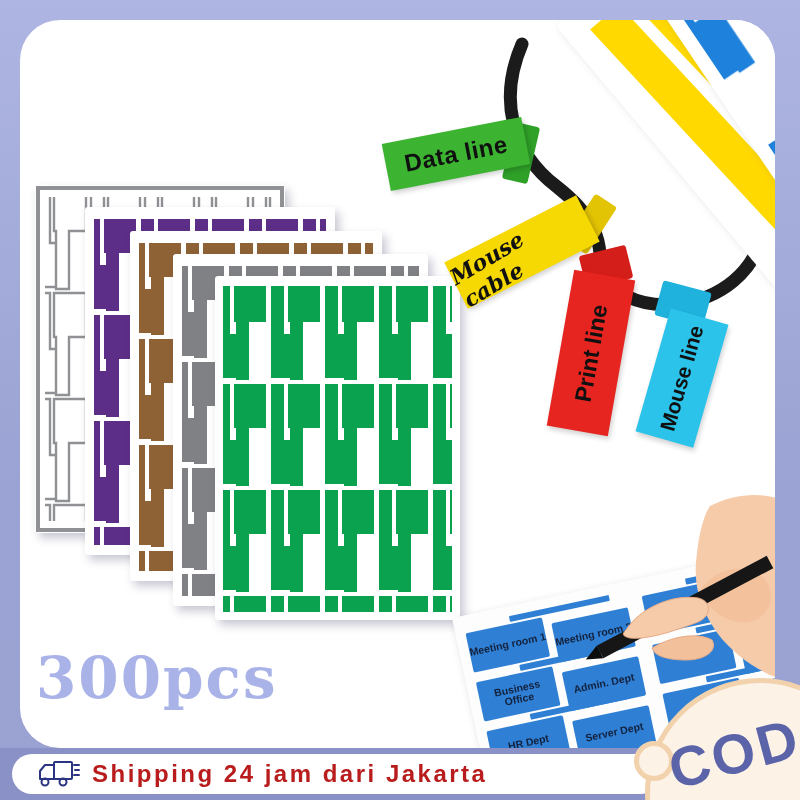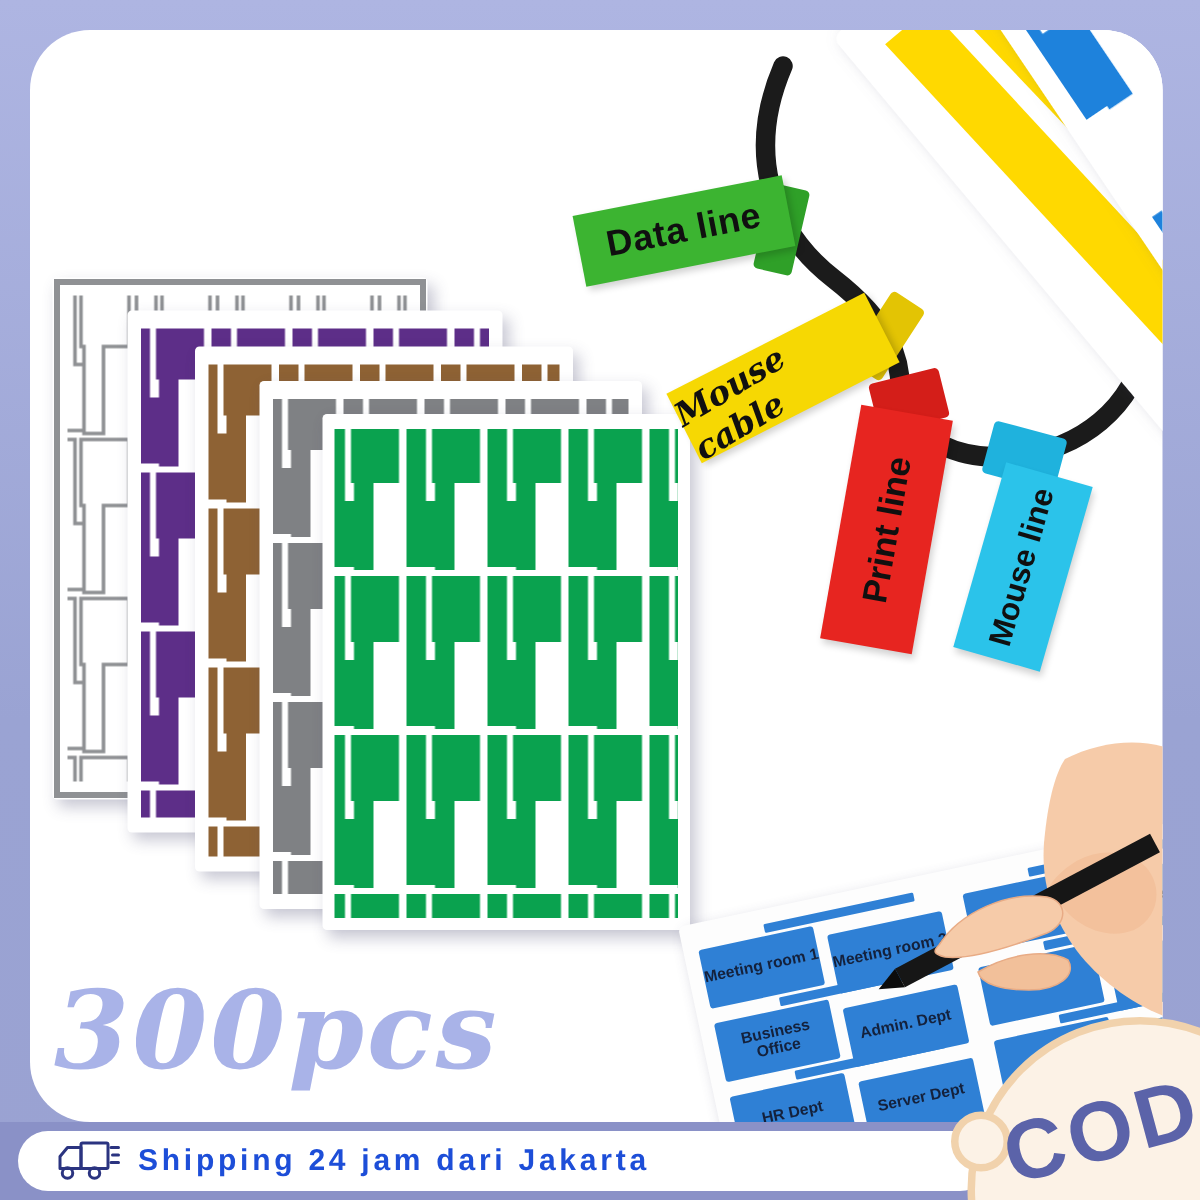--- a/index.html
+++ b/index.html
@@ -30,38 +30,38 @@
   .flag-mouse-cable span{font-family:"DejaVu Serif",serif;font-style:italic;font-weight:700;font-size:22px;transform:rotate(-4deg);}
   .wrap-mouse-cable{left:578px;top:196px;width:26px;height:56px;background:#e3c404;transform:rotate(33deg);}
   .flag-print{left:560px;top:274px;width:62px;height:158px;background:#e72520;transform:rotate(10deg);}
   .wrap-print{left:582px;top:250px;width:48px;height:34px;background:#d41e19;transform:rotate(-14deg);}
   .flag-mouse-line{left:652px;top:314px;width:60px;height:128px;background:#2bc3ea;transform:rotate(16deg);}
   .wrap-mouse-line{left:658px;top:286px;width:50px;height:36px;background:#1fb2dd;transform:rotate(15deg);}
   .vtext{writing-mode:vertical-rl;transform:rotate(180deg);font-size:23px;}
   .flag-mouse-line .vtext{font-size:21px;}
   
   .qty{position:absolute;left:36px;top:644px;z-index:6;
-    font-family:"DejaVu Serif",serif;font-weight:bold;font-size:72px;color:#a9b3e8;letter-spacing:2px;font-style:italic;}
+    font-family:"DejaVu Serif",serif;font-weight:bold;font-size:58px;color:#a9b3e8;letter-spacing:2px;}
   
   .dept-sheet{position:absolute;left:452px;top:618px;width:352px;height:168px;z-index:5;
     background:#fdfdfd;border-radius:4px;box-shadow:3px 4px 9px rgba(70,70,110,.30);
     transform:rotate(-12deg);transform-origin:0 0;
     display:flex;gap:16px;padding:8px 8px 8px 10px;box-sizing:border-box;}
   .dept-col{flex:1;display:flex;flex-direction:column;}
   .dept-strip{height:6px;background:#2f80d5;width:62%;margin:2px 0 2px 28%;border-radius:1px;}
   .dept-row{display:flex;gap:8px;}
   .dept-label{width:78px;height:40px;background:#2f80d5;border-radius:2px;
     display:flex;align-items:center;justify-content:center;text-align:center;
     color:#14213c;font-weight:700;font-size:10.5px;line-height:1.05;}
   .dept-row .dept-label:nth-child(2){transform:translateY(8px);}
   
   .bottom-bar{position:absolute;left:0;right:0;bottom:0;height:52px;background:#8a91c7;z-index:8;}
   .ship-pill{position:absolute;left:12px;top:6px;width:648px;height:40px;background:#ffffff;
     border-radius:20px;display:flex;align-items:center;gap:12px;padding-left:22px;box-sizing:border-box;}
-  .ship-text{color:#1d4ed8;font-weight:bold;font-size:20px;letter-spacing:2.5px;white-space:nowrap;}
+  .ship-text{color:#b91c1c;font-weight:bold;font-size:24px;letter-spacing:2.5px;white-space:nowrap;}
   
   .cod-badge{position:absolute;left:645px;top:678px;width:230px;height:230px;z-index:10;
     background:#fcf2e6;border:5px solid #f1d2ac;border-radius:50%;box-sizing:border-box;}
   .cod-badge::before{content:"";position:absolute;left:-16px;top:58px;width:30px;height:30px;
     background:#fcf2e6;border:5px solid #f1d2ac;border-radius:50%;z-index:-1;}
   .cod-badge span{position:absolute;left:18px;top:38px;transform:rotate(-15deg);
     font-weight:900;font-size:56px;letter-spacing:3px;color:#5b63a9;
     font-family:"Liberation Sans",sans-serif;}
   .abs{position:absolute;}
 </style>

